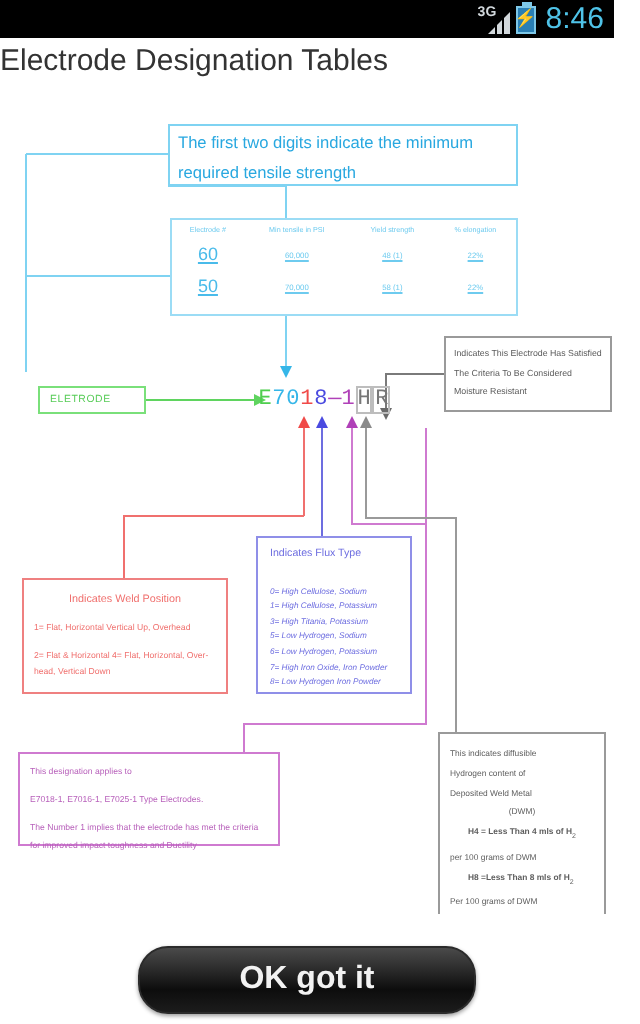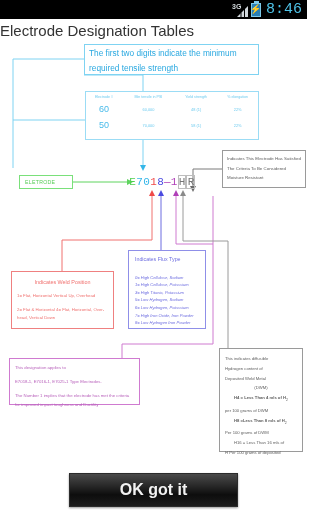--- a/index.html
+++ b/index.html
@@ -29,31 +29,31 @@
     background:#2a7fb5; position:relative; margin-right:5px;
     display:flex; align-items:center; justify-content:center;
   }
   .sb-battery:before {
     content:""; position:absolute; top:-3px; left:2px; width:5px; height:2px;
     background:#7ec8e8;
   }
   .sb-bolt { font-size:9px; color:#f5f5a0; line-height:1; }
   .sb-time {
     font-size:15px; color:#4fc3e8; font-weight:normal;
-    letter-spacing:0px; line-height:1;font-family:Liberation Mono, monospace;
+    letter-spacing:0px; line-height:1;
   }
 
   
   #title {
     position:absolute; left:0; top:22px; width:307px;
     text-align:left; font-size:15px; color:#333333;
   }
 
   
-  #canvas { position:absolute; left:0; top:28px; width:307px; height:415px; }
+  #canvas { position:absolute; left:0; top:46px; width:307px; height:415px; }
   #lines { position:absolute; left:0; top:0; width:307px; height:415px; }
 
   .box { position:absolute; background:#ffffff; }
 
   
   #note-tensile {
     left:84px; top:16px; width:175px; height:31px;
     border:1px solid #7fd3f2;
     color:#29a8e0; font-size:8.3px; line-height:15px;
     padding:1px 4px;
@@ -64,21 +64,21 @@
     left:85px; top:63px; width:174px; height:49px;
     border:1px solid #9bdcf5;
     color:#5fc8ef;
   }
   #table-tensile table { width:100%; border-collapse:collapse; }
   #table-tensile th {
     font-size:3.6px; font-weight:normal; color:#6ecbef;
     padding:3px 1px 1px 1px; text-align:center; line-height:5px;
   }
   #table-tensile td {
-    font-size:3.9px; color:#6ecbef; text-align:center; padding:3px 1px;
+    font-size:3.9px; color:#6ecbef; text-align:center; padding:3px 1px;text-decoration:underline;
   }
   #table-tensile td.num { font-size:9px; color:#49bbea; }
 
   
   #tag-electrode {
     left:19px; top:147px; width:54px; height:14px;
     border:1px solid #7ae07a;
     color:#57cc57; font-size:5.2px;
     display:flex; align-items:center; padding-left:5px;
     letter-spacing:.3px;
@@ -143,21 +143,21 @@
   #note-hydrogen b { font-weight:bold; }
 
   
   #okbar {
     position:absolute; left:0; bottom:0; width:307px; height:55px;
     background:#ffffff;
     display:flex; align-items:center; justify-content:center;
   }
   #ok-button {
     width:169px; height:34px;
-    border:1px solid #2b2b2b; border-radius:0;
+    border:1px solid #2b2b2b; border-radius:15px;
     background:linear-gradient(#4a4a4a 0%, #2a2a2a 35%, #0d0d0d 65%, #1c1c1c 100%);
     color:#f2f2f2; font-size:16px; font-weight:bold;
     display:flex; align-items:center; justify-content:center;
     box-shadow:0 1px 2px rgba(0,0,0,.4);
     cursor:pointer;
     margin-top:11px;
   }
 </style>
 </head>
 <body>

